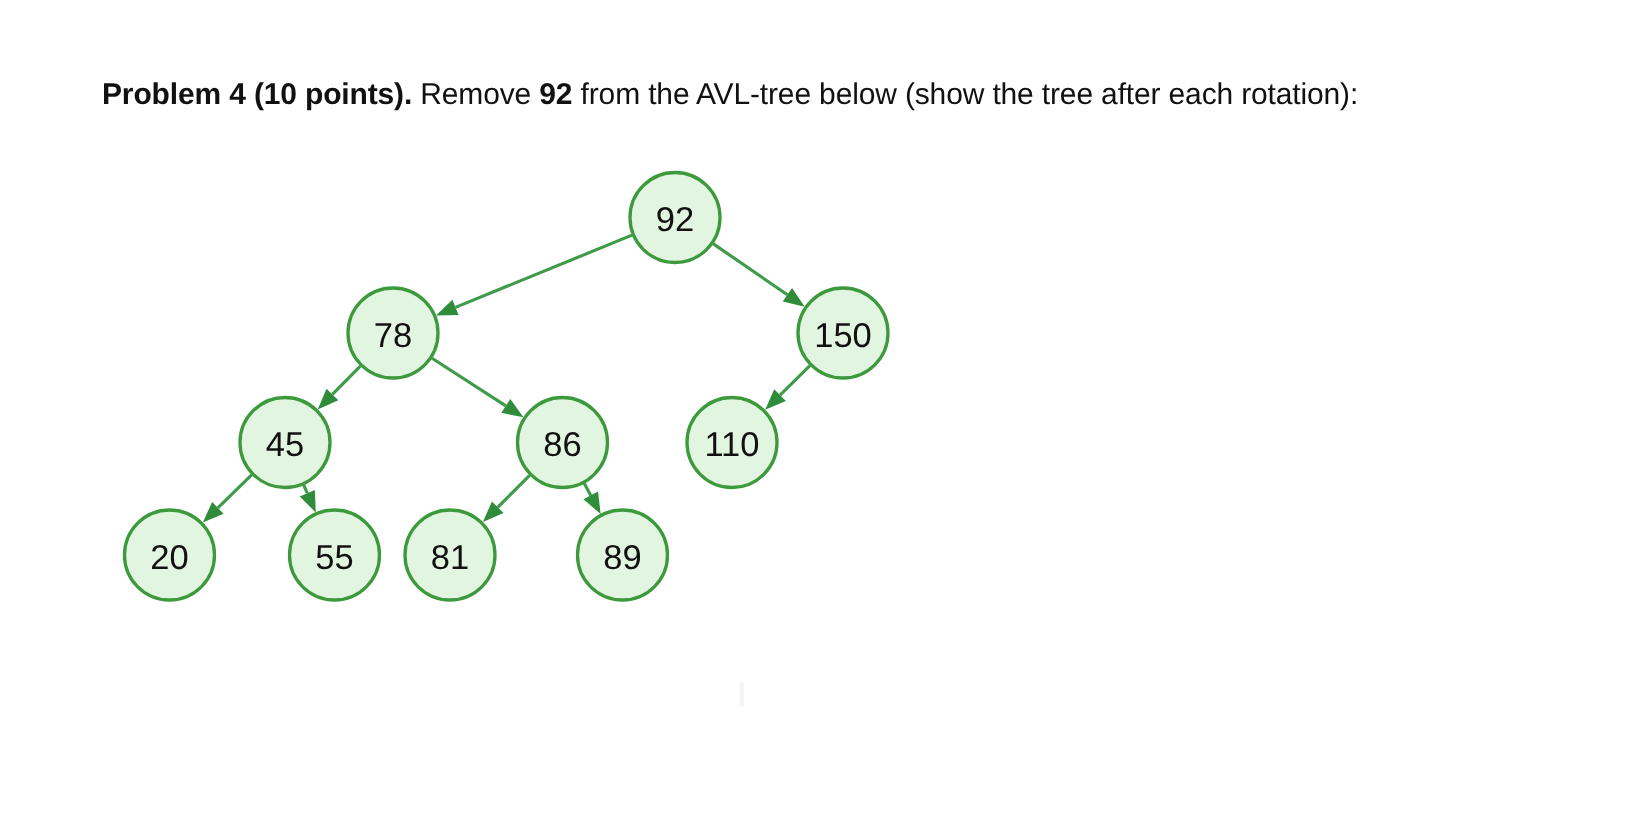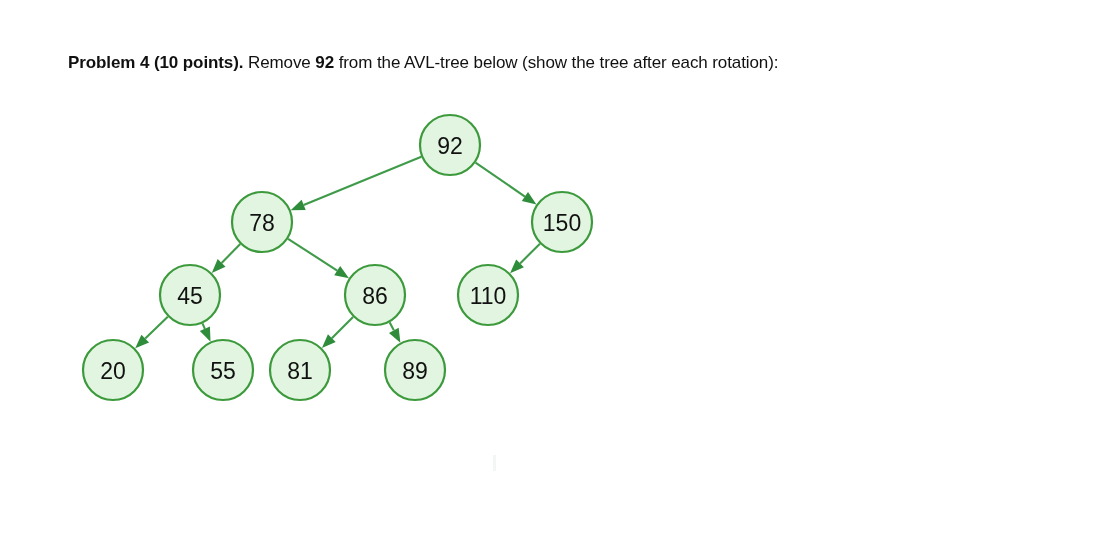--- a/index.html
+++ b/index.html
@@ -23,21 +23,21 @@
     height: 549px;
     background: #ffffff;
   }
 
   
   .problem-line {
     position: absolute;
     left: 68px;
     top: 52px;
     width: 960px;
-    font-size: 17px;
+    font-size: 20px;
     line-height: 22px;
     letter-spacing: -0.1px;
     color: #111111;
     white-space: nowrap;
   }
   .problem-line .bold {
     font-weight: bold;
   }
   .problem-line .reg {
     font-weight: normal;

